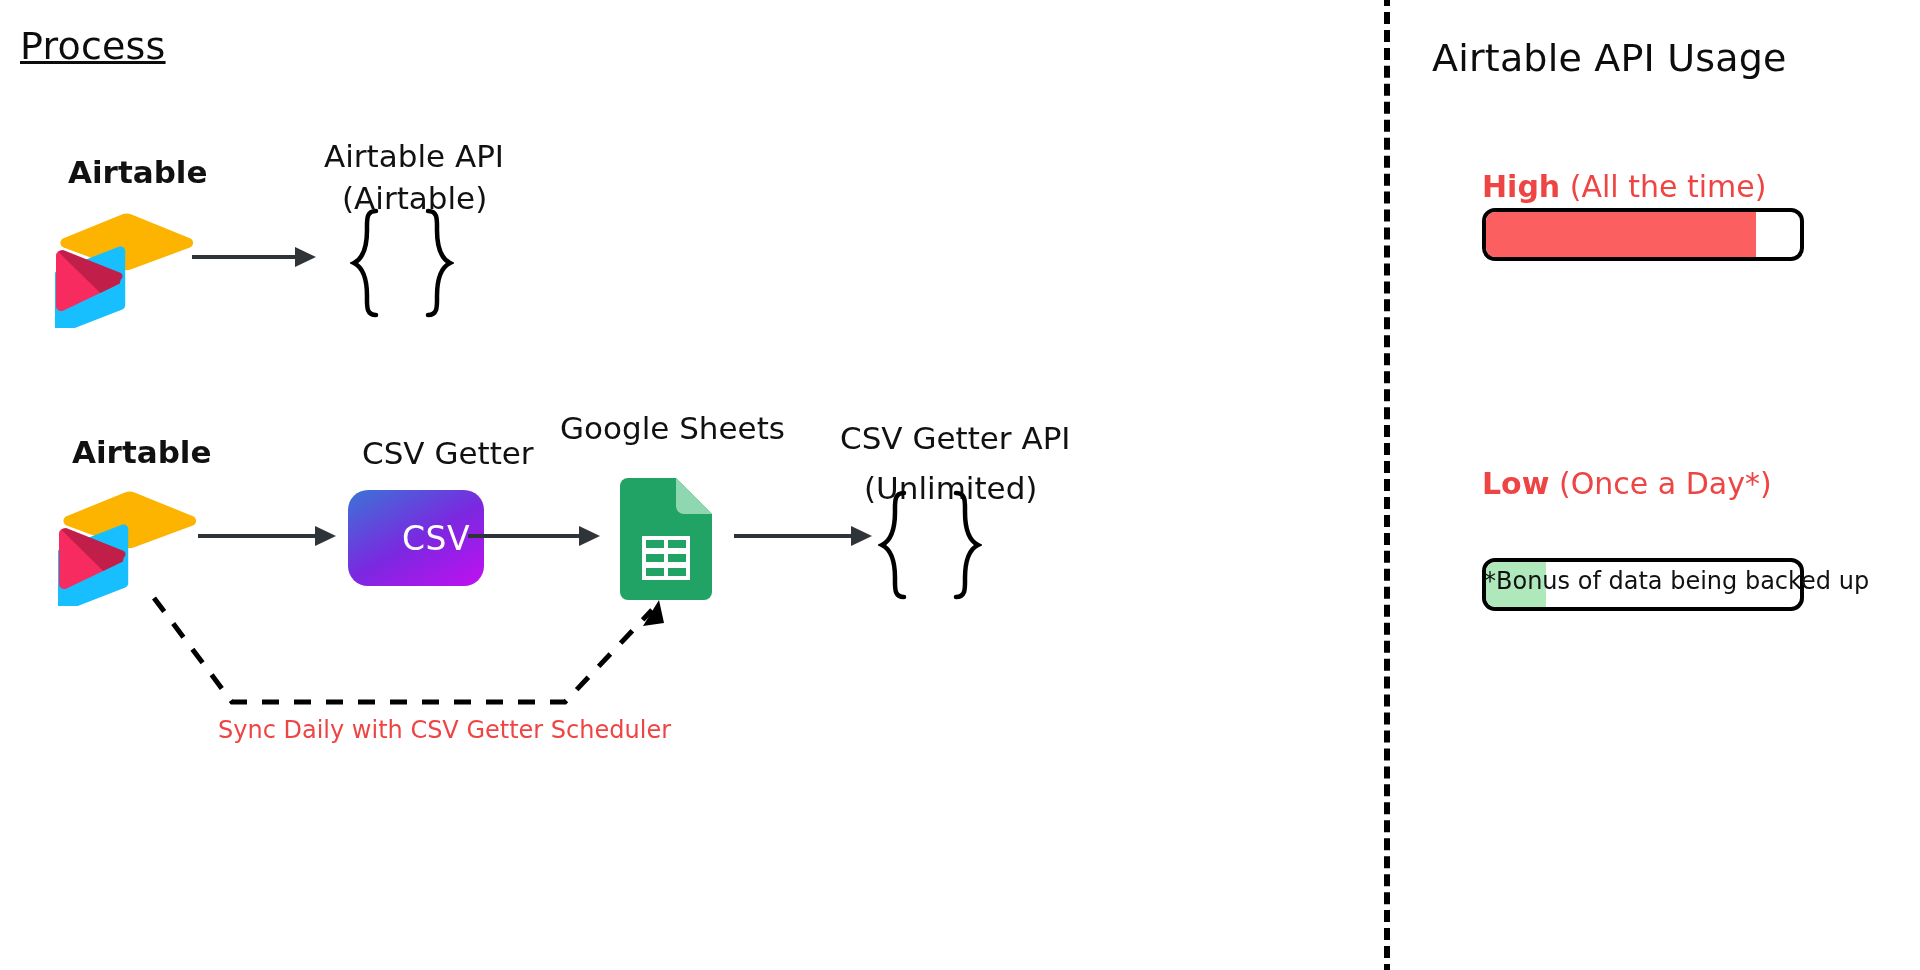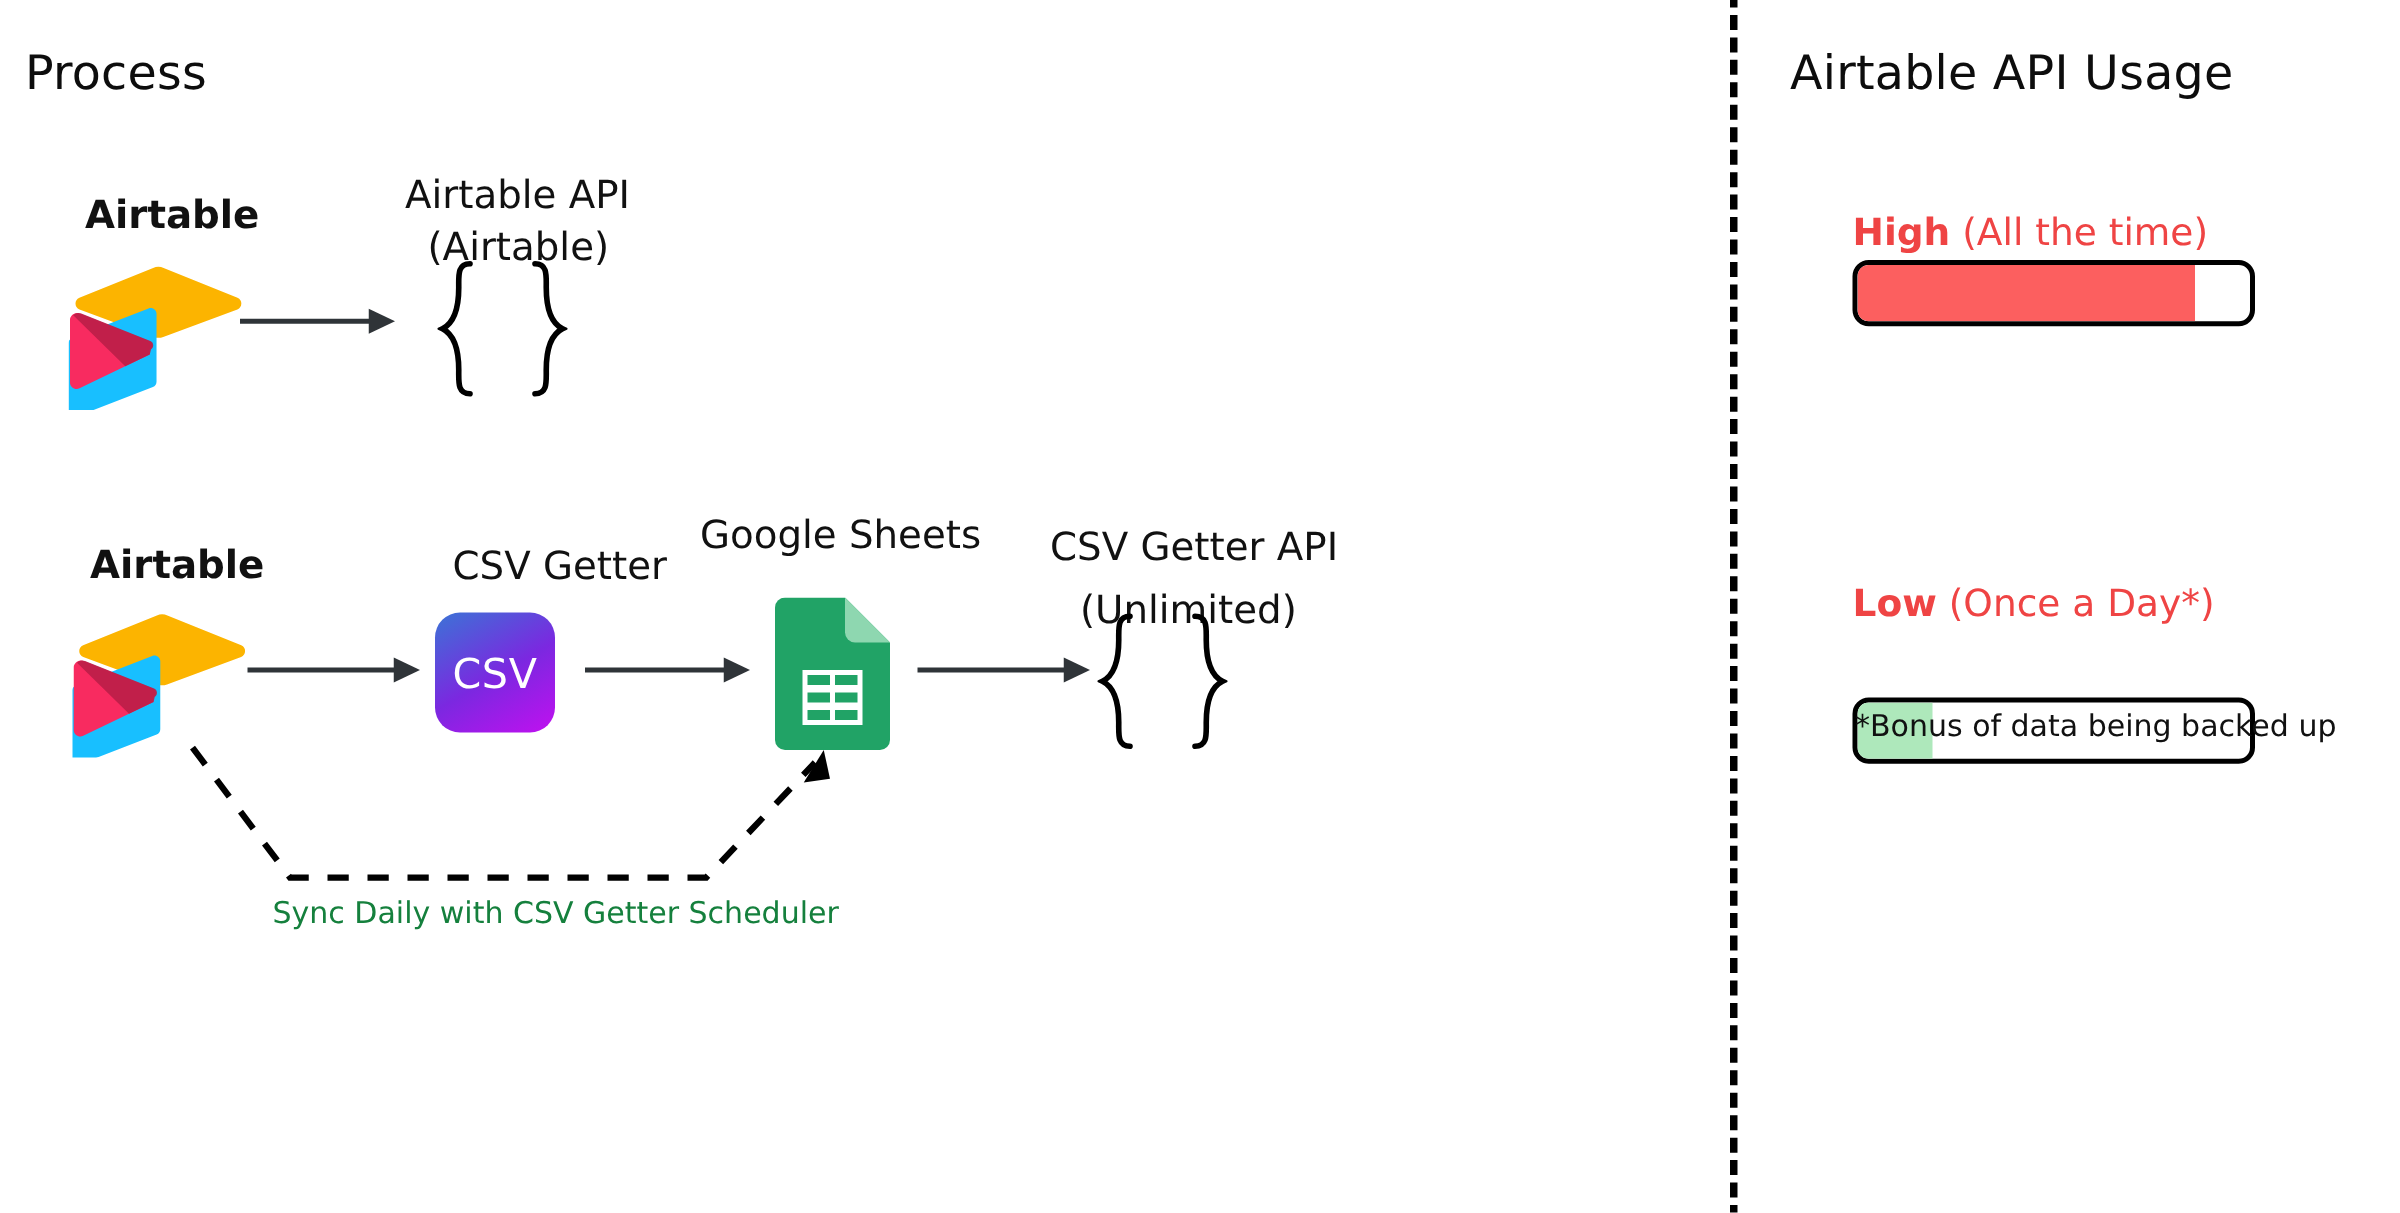--- a/index.html
+++ b/index.html
@@ -57,41 +57,42 @@
 
   
   .csv-icon {
     width: 96px;
     height: 96px;
     border-radius: 20px;
     background: linear-gradient(150deg, #3b74d6 0%, #7b28e0 52%, #c110f0 100%);
     display: flex;
     align-items: center;
     justify-content: center;
+    padding-left: 40px;
   }
   .csv-icon-text {
     color: #ffffff;
     font-size: 33px;
     font-weight: 400;
     letter-spacing: 0.5px;
     font-family: "DejaVu Sans", "Liberation Sans", sans-serif;
   }
 
   
   .gsheets-icon { width: 92px; height: 122px; }
   .gsheets-icon svg { display: block; width: 100%; height: 100%; }
 
   
   .arrow svg { display: block; overflow: visible; }
 
   
   .sync-path svg { display: block; overflow: visible; }
   .sync-caption {
     font-size: 24px;
-    color: #15803d;
+    color: #ef4444;
     text-align: center;
     white-space: nowrap;
   }
 
   
   .meter-label {
     font-size: 30px;
     color: #ef4444;
     white-space: nowrap;
   }
@@ -114,21 +115,21 @@
   .meter-note {
     font-size: 24px;
     color: #111111;
     white-space: nowrap;
     text-align: right;
   }
 </style>
 </head>
 <body>
 
-<div class="abs panel-title" style="left:20px; top:36px;">Process</div>
+<div class="abs panel-title" style="left:20px; top:24px;text-decoration:underline;">Process</div>
 
 <div class="abs node-label bold nowrap" style="left:68px; top:152px; width:118px;">Airtable</div>
 
 <div class="abs airtable-logo" style="left:55px; top:212px;">
   <svg viewBox="0 0 142 116" xmlns="http://www.w3.org/2000/svg">
     <path d="M67.5 2.3 L8.5 26.2 c-4.2 1.7 -4.1 7.7 .1 9.3 l59.3 22.1 c2.5 .9 5.2 .9 7.7 0 l59.3 -22.1 c4.2 -1.6 4.3 -7.6 .1 -9.3 L75.9 2.3 c-2.7 -1.1 -5.7 -1.1 -8.4 0 Z" fill="#fcb400"></path>
     <path d="M78 68.6 v58.4 c0 3.5 3.6 5.9 6.9 4.6 l66 -25.6 c1.9 -.8 3.1 -2.6 3.1 -4.6 V43 c0 -3.5 -3.6 -5.9 -6.9 -4.6 l-66 25.6 c-1.9 .8 -3.1 2.6 -3.1 4.6 Z" fill="#18bfff" transform="translate(-73,-1) scale(0.93)"></path>
     <path d="M62.8 71.5 L43.2 81 L6.6 98.6 c-3.3 1.6 -7.6 -.8 -7.6 -4.5 V43.5 c0 -1.3 .7 -2.5 1.6 -3.4 .4 -.4 .9 -.7 1.3 -1 1.4 -.8 3.4 -1 5.1 -.3 l55.3 21.9 c2.8 1.1 3.1 5.1 .5 6.8 Z" fill="#f82b60" transform="translate(2,0)"></path>
     <path d="M62.8 71.5 L43.2 81 L1.6 40.1 c.4 -.4 .9 -.7 1.3 -1 1.4 -.8 3.4 -1 5.1 -.3 l55.3 21.9 c2.8 1.1 3.1 5.1 .5 6.8 Z" fill="#ba1e48" transform="translate(2,0)" opacity="0.9"></path>
   </svg>

